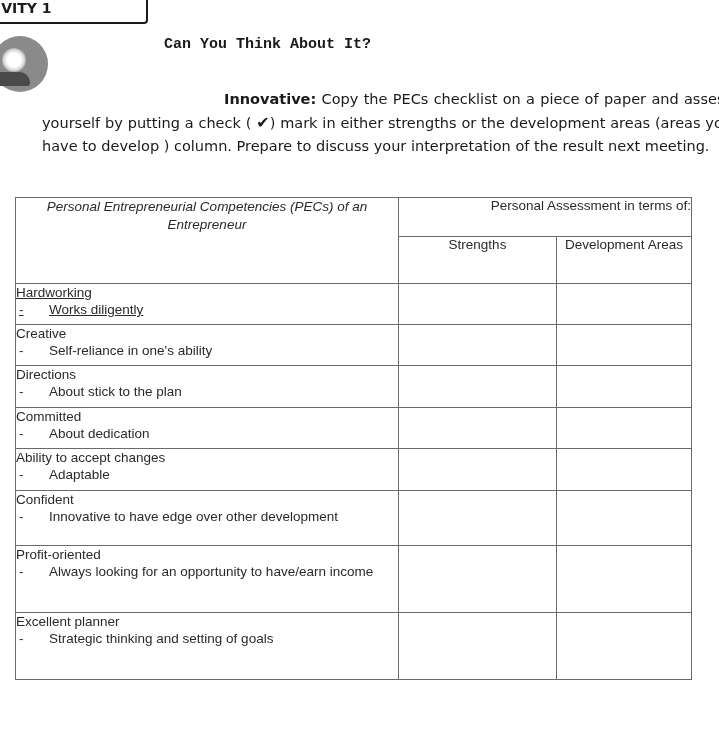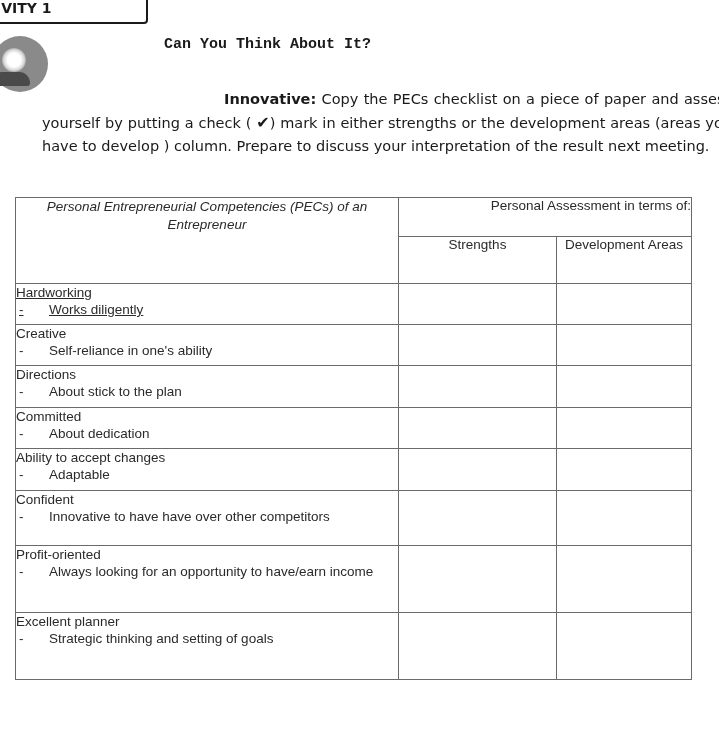--- a/index.html
+++ b/index.html
@@ -142,21 +142,21 @@
           </span>
         </td>
         <td class="cell"></td>
         <td class="cell"></td>
       </tr>
       <tr style="height: 55px;">
         <td class="comp">
           <span class="comp-name">Confident</span>
           <span class="comp-desc">
             <span class="dash">-</span>
-            <span class="txt">Innovative to have have over other competitors</span>
+            <span class="txt">Innovative to have edge over other development</span>
           </span>
         </td>
         <td class="cell"></td>
         <td class="cell"></td>
       </tr>
       <tr style="height: 67px;">
         <td class="comp">
           <span class="comp-name">Profit-oriented</span>
           <span class="comp-desc">
             <span class="dash">-</span>

